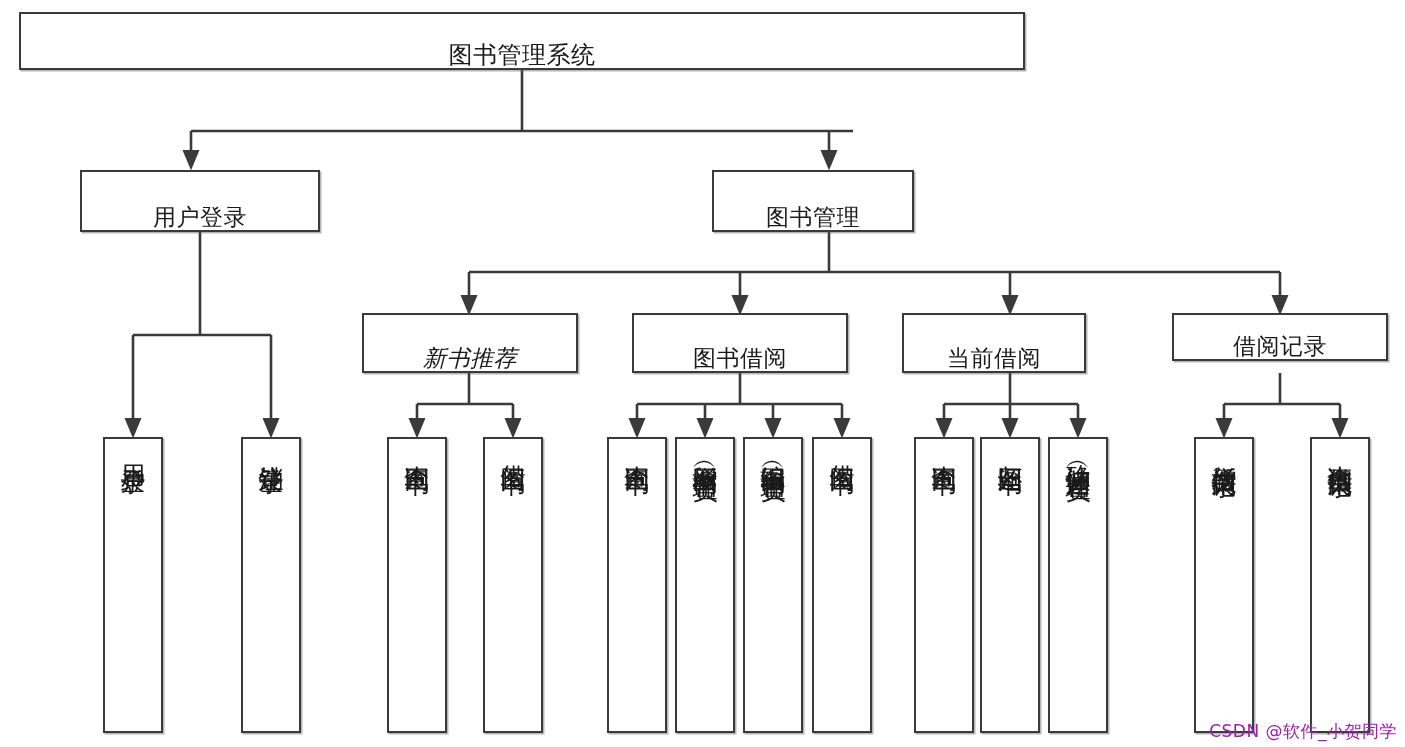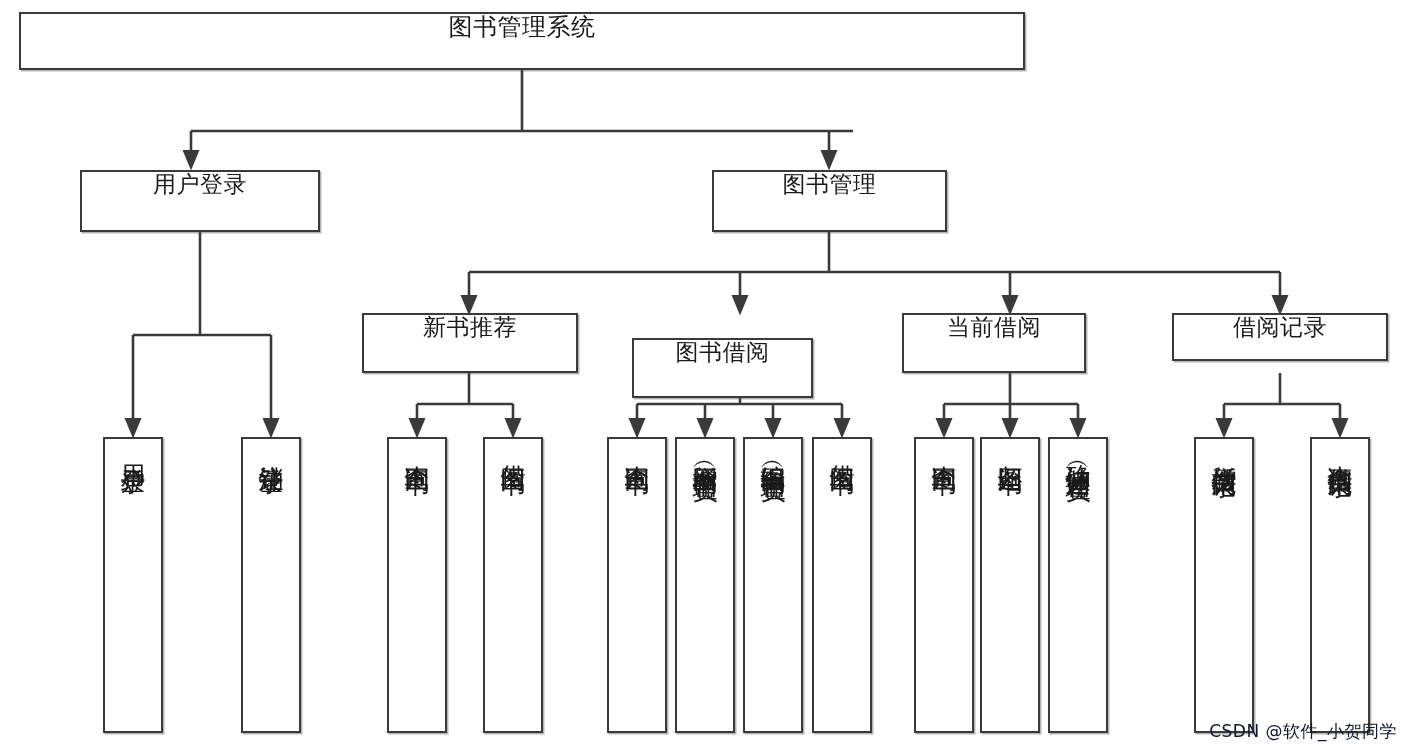--- a/index.html
+++ b/index.html
@@ -24,21 +24,21 @@
     width: 1405px;
     height: 747px;
     pointer-events: none;
   }
   .node {
     position: absolute;
     box-sizing: border-box;
     border: 2.5px solid #3a3a3a;
     background: #ffffff;
     display: flex;
-    align-items: flex-start;
+    align-items: flex-end;
     justify-content: center;
     color: #1a1a1a;
     box-shadow: 1.5px 1.5px 0 rgba(90,90,90,0.45);
   }
   .node .label {
     text-align: center;
     letter-spacing: 0.5px;
   }
   
   .node.h .label {
@@ -60,21 +60,21 @@
     font-size: 25px;
     line-height: 1.0;
     letter-spacing: 2px;
     white-space: nowrap;
   }
   .watermark {
     position: absolute;
     right: 8px;
     bottom: 4px;
     font-size: 17px;
-    color: #0f172a;
+    color: #a21caf;
     letter-spacing: 0.5px;
     white-space: nowrap;
     font-family: "DejaVu Sans", "Liberation Sans", sans-serif;
   }
 </style>
 </head>
 <body>
 
 <div id="canvas">
 
@@ -128,28 +128,28 @@
     </g>
   </svg>
 
   <div class="node h root" style="left:19px; top:12px; width:1006px; height:58px;">
     <span class="label">图书管理系统</span>
   </div>
 
   <div class="node h" style="left:80px; top:170px; width:240px; height:62px;">
     <span class="label">用户登录</span>
   </div>
-  <div class="node h" style="left:712px; top:170px; width:235px; height:62px;">
+  <div class="node h" style="left:712px; top:170px; width:202px; height:62px;">
     <span class="label">图书管理</span>
   </div>
 
-  <div class="node h" style="left:362px; top:313px; width:216px; height:60px;">
+  <div class="node h" style="left:362px; top:313px; width:216px; height:60px;font-style:italic;">
     <span class="label">新书推荐</span>
   </div>
-  <div class="node h" style="left:632px; top:313px; width:181px; height:60px;margin-top:25px;">
+  <div class="node h" style="left:632px; top:313px; width:216px; height:60px;">
     <span class="label">图书借阅</span>
   </div>
   <div class="node h" style="left:902px; top:313px; width:184px; height:60px;">
     <span class="label">当前借阅</span>
   </div>
   <div class="node h" style="left:1172px; top:313px; width:216px; height:48px;">
     <span class="label">借阅记录</span>
   </div>
 
   <div class="node v" style="left:103px; top:437px; width:60px; height:296px;">

